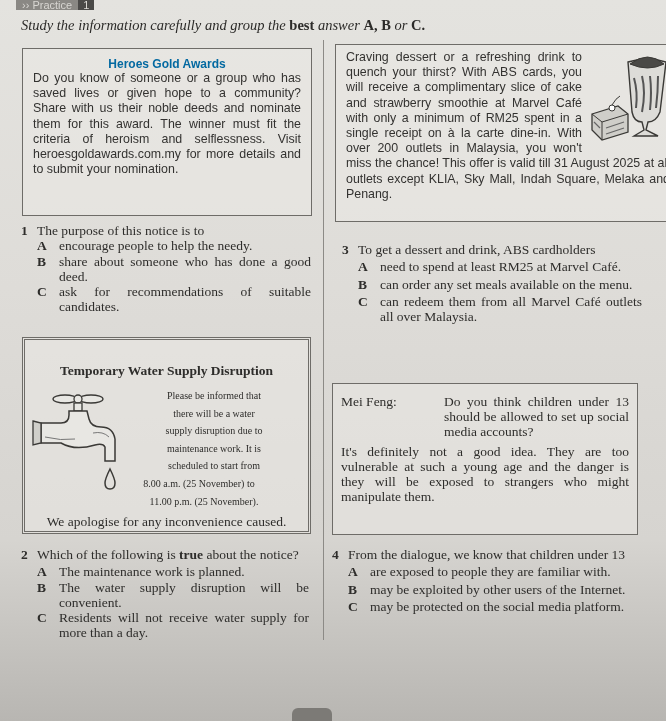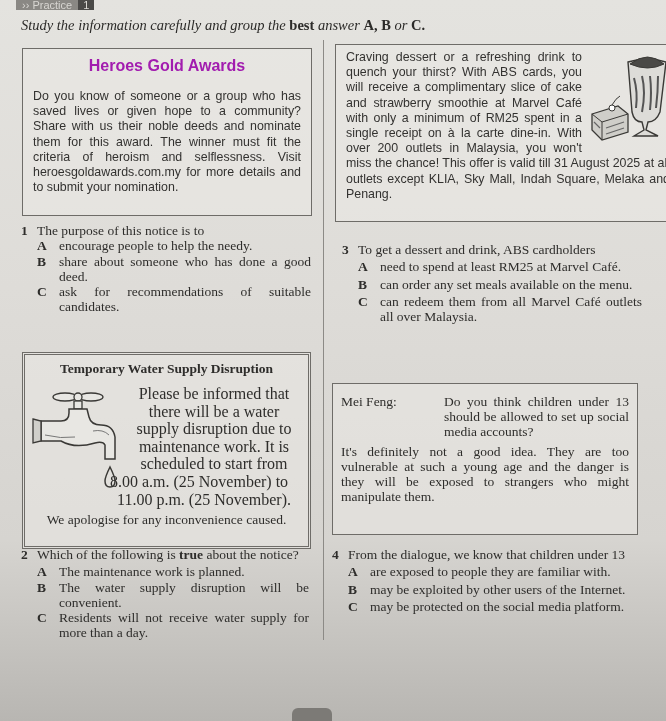--- a/index.html
+++ b/index.html
@@ -25,22 +25,22 @@
   .instruction .plain { font-style: normal; font-weight: bold; }
 
   .col-divider { position: absolute; left: 323px; top: 40px; width: 1px; height: 600px; background: #8c8a86; }
 
   .box {
     position: absolute; border: 1px solid #6e6c68; background: rgba(235,234,230,0.5);
   }
   
   .heroes { left: 22px; top: 48px; width: 290px; height: 168px; padding: 6px 10px; }
   .heroes .title {
-    font-family: "Liberation Sans", sans-serif; font-weight: bold; font-size: 16px;
-    text-align: center; margin-top: 2px; margin-bottom: 14px; color: #a21caf;
+    font-family: "Liberation Sans", sans-serif; font-weight: bold; font-size: 12px;
+    text-align: center; margin-top: 2px; color: #0369a1;
   }
   .heroes .body {
     font-family: "Liberation Sans", sans-serif; font-size: 12.4px; line-height: 15.2px;
     text-align: justify; color: #333230;
   }
 
   
   .cafe { left: 335px; top: 44px; width: 344px; height: 178px; padding: 5px 8px 5px 10px; }
   .cafe .body {
     font-family: "Liberation Sans", sans-serif; font-size: 12.4px; line-height: 15.2px;
@@ -56,25 +56,25 @@
   .q .ol { width: 22px; font-weight: bold; flex-shrink: 0; }
   .q .ot { text-align: justify; flex: 1; }
   .q1 { left: 21px; top: 223px; width: 290px; }
   .q3 { left: 342px; top: 242px; width: 300px; }
   .q3 .opt { margin-bottom: 2px; }
   .q2 { left: 21px; top: 547px; width: 288px; }
   .q4 { left: 332px; top: 547px; width: 305px; }
   .q4 .opt { margin-bottom: 2px; }
 
   
-  .water { left: 22px; top: 352px; width: 289px; height: 197px; border: 3px double #6e6c68; padding: 6px 6px; }
+  .water { left: 22px; top: 337px; width: 289px; height: 197px; border: 3px double #6e6c68; padding: 23px 6px; }
   .water .title { font-family: "Liberation Serif", serif; font-weight: bold; font-size: 13.5px; text-align: center; margin-bottom: 8px; }
   .water .row { display: flex; }
   .water .tap { width: 95px; height: 120px; flex-shrink: 0; }
-  .water .msg { flex: 1; text-align: center; font-family: "Liberation Serif", serif; font-size: 16px; line-height: 17.6px; }
+  .water .msg { flex: 1; text-align: center; font-family: "Liberation Serif", serif; font-size: 10px; line-height: 17.6px; }
   .water .apology { text-align: center; font-family: "Liberation Serif", serif; font-size: 13.5px; margin-top: 4px; }
 
   
   .dialogue { left: 332px; top: 383px; width: 306px; height: 152px; padding: 10px 8px; }
   .dialogue .line { display: flex; font-family: "Liberation Serif", serif; font-size: 13.5px; line-height: 15.2px; margin-bottom: 4px; gap: 40px; }
   .dialogue .spk { width: 63px; flex-shrink: 0; }
   .dialogue .say { flex: 1; text-align: justify; }
 
   .page-tab-bottom { position: absolute; left: 292px; top: 708px; width: 40px; height: 13px; background: #7c7a76; border-radius: 6px 6px 0 0; }
 </style>

